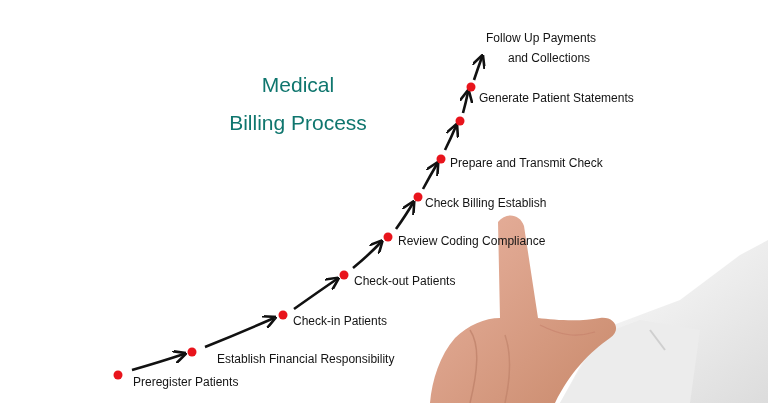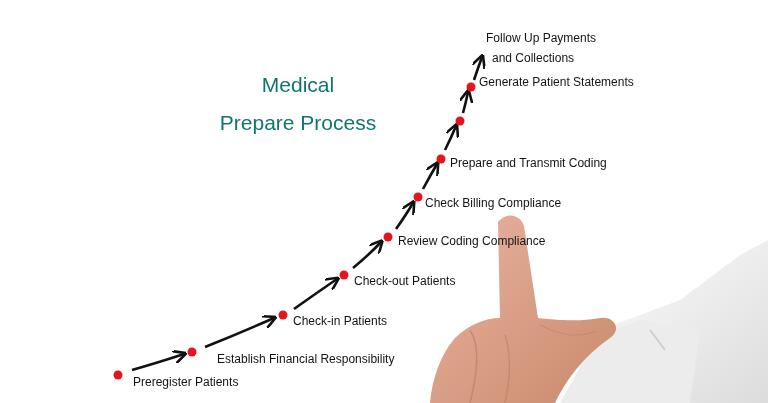--- a/index.html
+++ b/index.html
@@ -62,29 +62,29 @@
       <circle cx="388" cy="237" r="4.5"></circle>
       <circle cx="418" cy="197" r="4.5"></circle>
       <circle cx="441" cy="159" r="4.5"></circle>
       <circle cx="460" cy="121" r="4.5"></circle>
       <circle cx="471" cy="87" r="4.5"></circle>
     </g>
   </svg>
 
   <div class="title">
     <div>Medical</div>
-    <div>Prepare Process</div>
+    <div>Billing Process</div>
   </div>
 
   <div class="step" style="left:133px; top:372px;">Preregister Patients</div>
   <div class="step" style="left:204px; top:349px;margin-left:13px;">Establish Financial Responsibility</div>
   <div class="step" style="left:354px; top:271px;">Check-out Patients</div>
   <div class="step" style="left:293px; top:311px;">Check-in Patients</div>
   <div class="step" style="left:398px; top:231px;">Review Coding Compliance</div>
-  <div class="step" style="left:425px; top:193px;">Check Billing Compliance</div>
-  <div class="step" style="left:450px; top:153px;">Prepare and Transmit Coding</div>
-  <div class="step" style="left:479px; top:72px;">Generate Patient Statements</div>
+  <div class="step" style="left:425px; top:193px;">Check Billing Establish</div>
+  <div class="step" style="left:450px; top:153px;">Prepare and Transmit Check</div>
+  <div class="step" style="left:479px; top:88px;">Generate Patient Statements</div>
   <div class="step" style="left:486px; top:28px;">
     <div>Follow Up Payments</div>
-    <div style="padding-left:6px;">and Collections</div>
+    <div style="padding-left:22px;">and Collections</div>
   </div>
 
 </div>
 
 </body></html>

